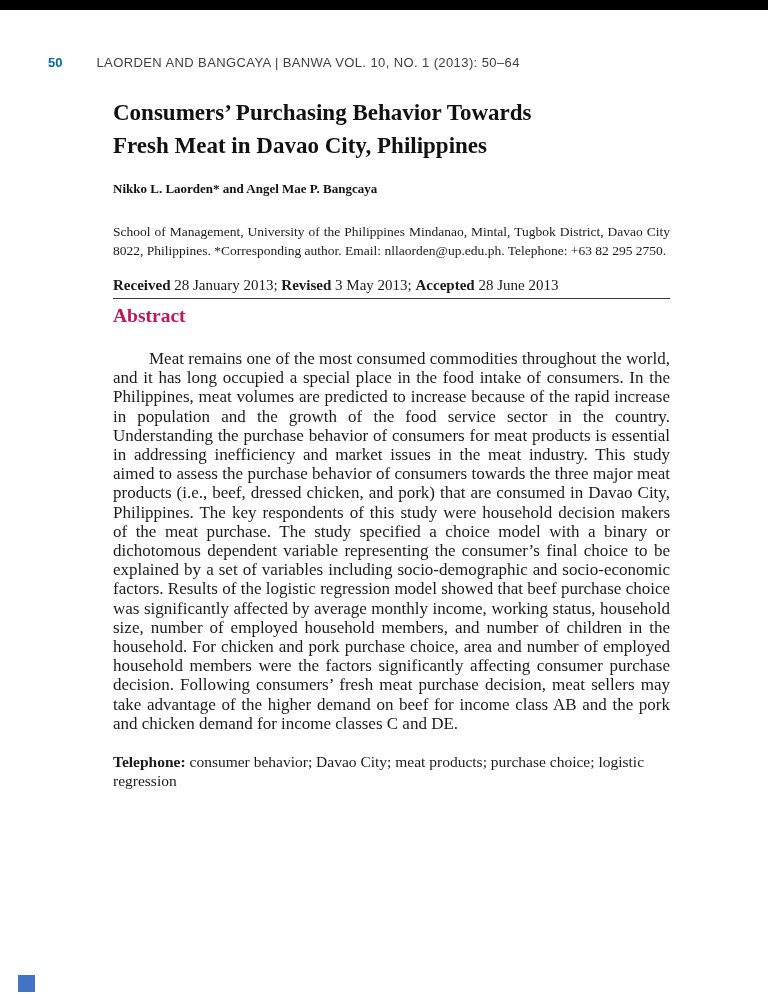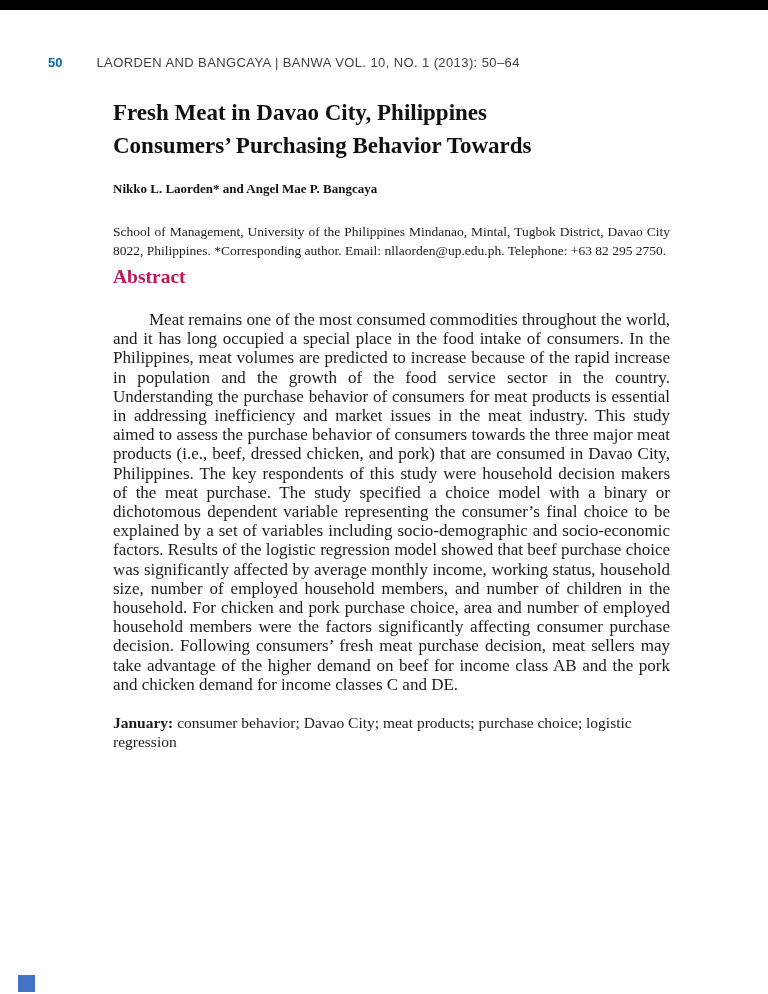--- a/index.html
+++ b/index.html
@@ -108,32 +108,35 @@
 <div class="top-bar"></div>
 
 <div class="running-head">
   <span class="page-num">50</span>
   <span class="head-text">LAORDEN AND BANGCAYA | BANWA VOL. 10, NO. 1 (2013): 50–64</span>
 </div>
 
 <div class="content">
 
   <div class="article-title">
+    <div>Consumers’ Purchasing Behavior Towards</div>
     <div>Fresh Meat in Davao City, Philippines</div>
-    <div>Consumers’ Purchasing Behavior Towards</div>
   </div>
 
   <div class="authors">Nikko L. Laorden* and Angel Mae P. Bangcaya</div>
 
   <div class="affiliation">School of Management, University of the Philippines Mindanao, Mintal, Tugbok District, Davao City 8022, Philippines. *Corresponding author. Email: nllaorden@up.edu.ph. Telephone: +63 82 295 2750.</div>
 
+  <div class="dates-line">
+    <span class="b">Received</span><span> 28 January 2013; </span><span class="b">Revised</span><span> 3 May 2013; </span><span class="b">Accepted</span><span> 28 June 2013</span>
+  </div>
 
   <div class="abstract-heading">Abstract</div>
 
   <div class="abstract-text">Meat remains one of the most consumed commodities throughout the world, and it has long occupied a special place in the food intake of consumers. In the Philippines, meat volumes are predicted to increase because of the rapid increase in population and the growth of the food service sector in the country. Understanding the purchase behavior of consumers for meat products is essential in addressing inefficiency and market issues in the meat industry. This study aimed to assess the purchase behavior of consumers towards the three major meat products (i.e., beef, dressed chicken, and pork) that are consumed in Davao City, Philippines. The key respondents of this study were household decision makers of the meat purchase. The study specified a choice model with a binary or dichotomous dependent variable representing the consumer’s final choice to be explained by a set of variables including socio-demographic and socio-economic factors. Results of the logistic regression model showed that beef purchase choice was significantly affected by average monthly income, working status, household size, number of employed household members, and number of children in the household. For chicken and pork purchase choice, area and number of employed household members were the factors significantly affecting consumer purchase decision. Following consumers’ fresh meat purchase decision, meat sellers may take advantage of the higher demand on beef for income class AB and the pork and chicken demand for income classes C and DE.</div>
 
   <div class="keywords-line">
-    <span class="b">January:</span><span> consumer behavior; Davao City; meat products; purchase choice; logistic regression</span>
+    <span class="b">Telephone:</span><span> consumer behavior; Davao City; meat products; purchase choice; logistic regression</span>
   </div>
 
 </div>
 
 <div class="corner-square"></div>
 
 </body></html>

